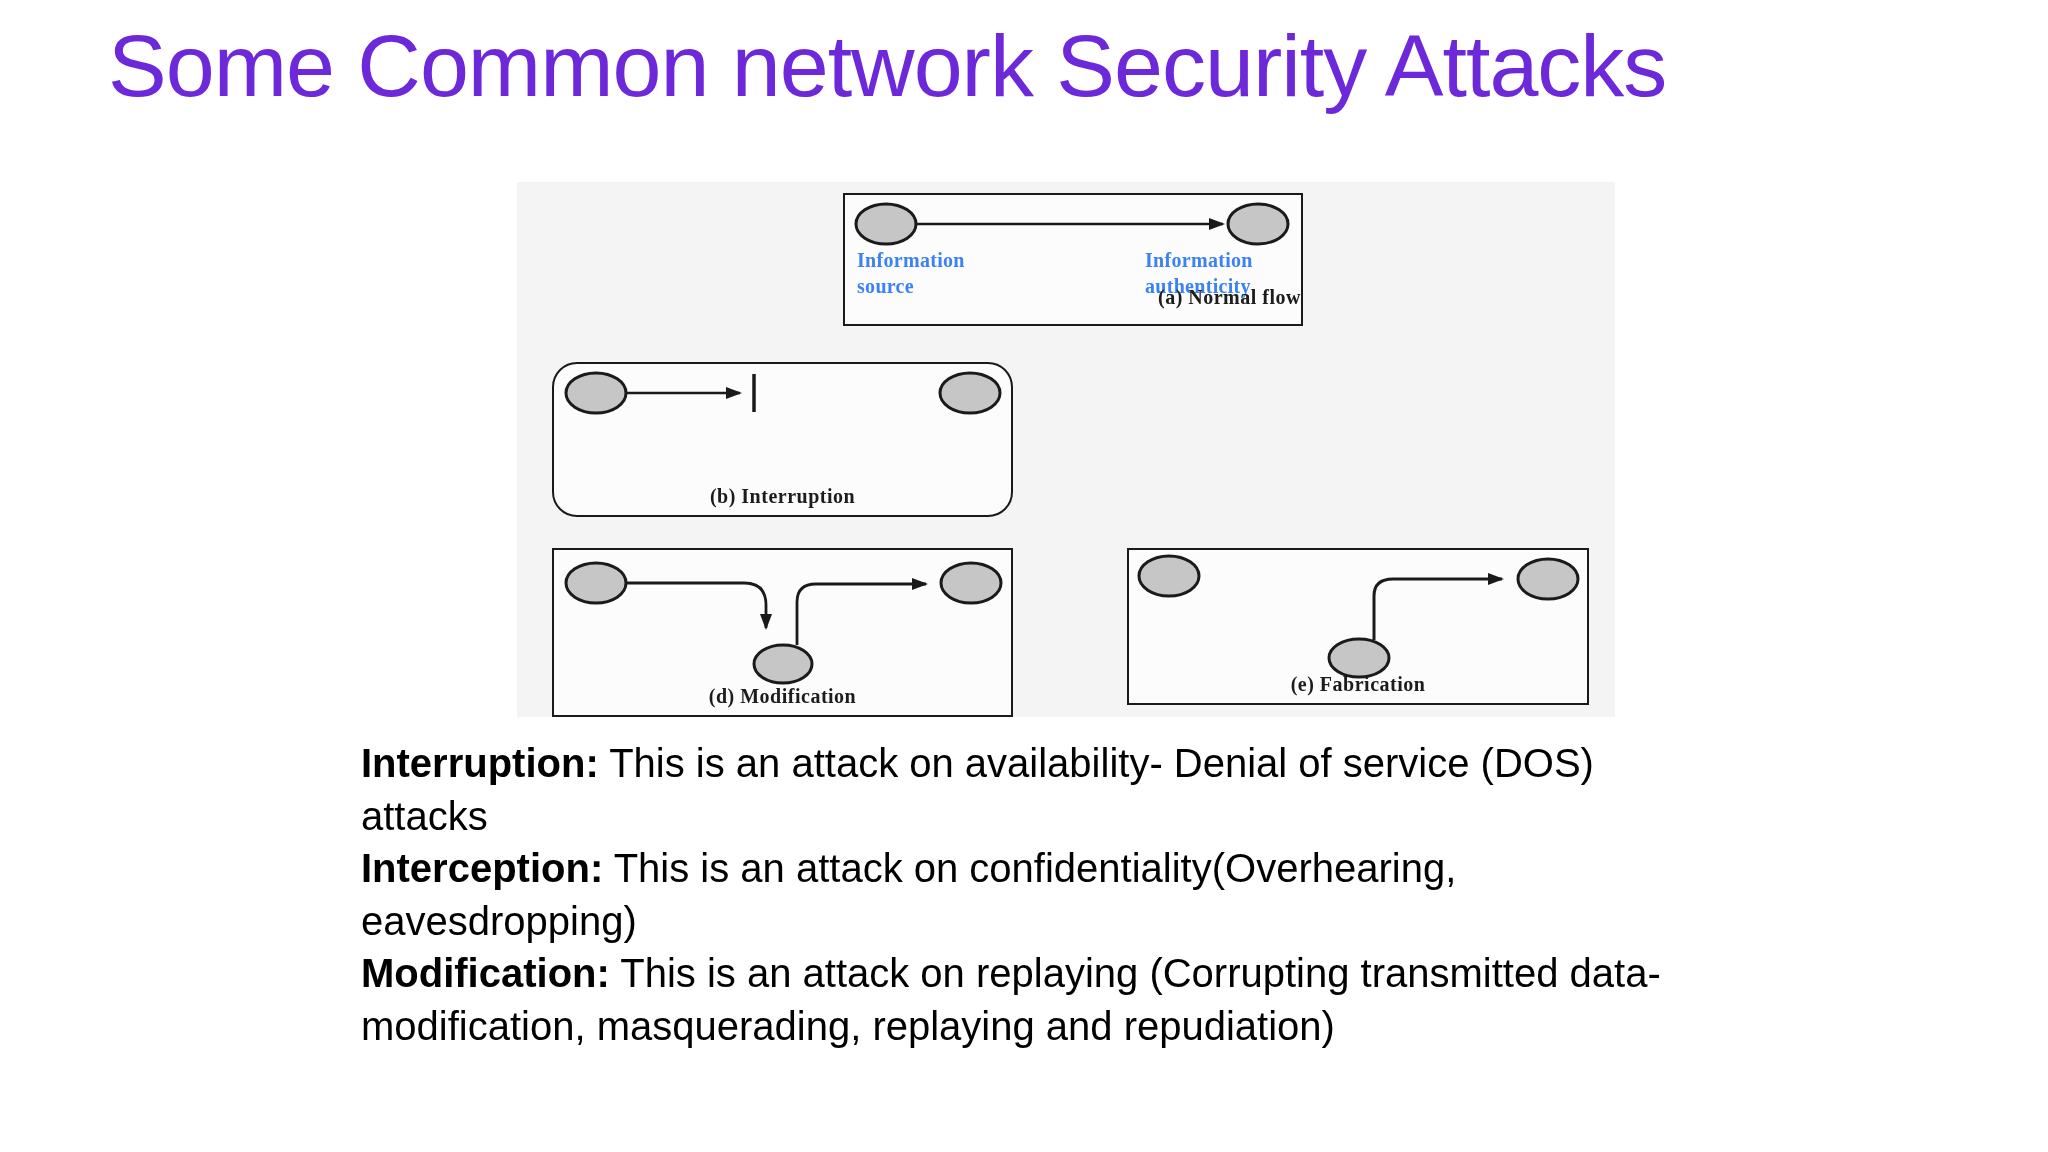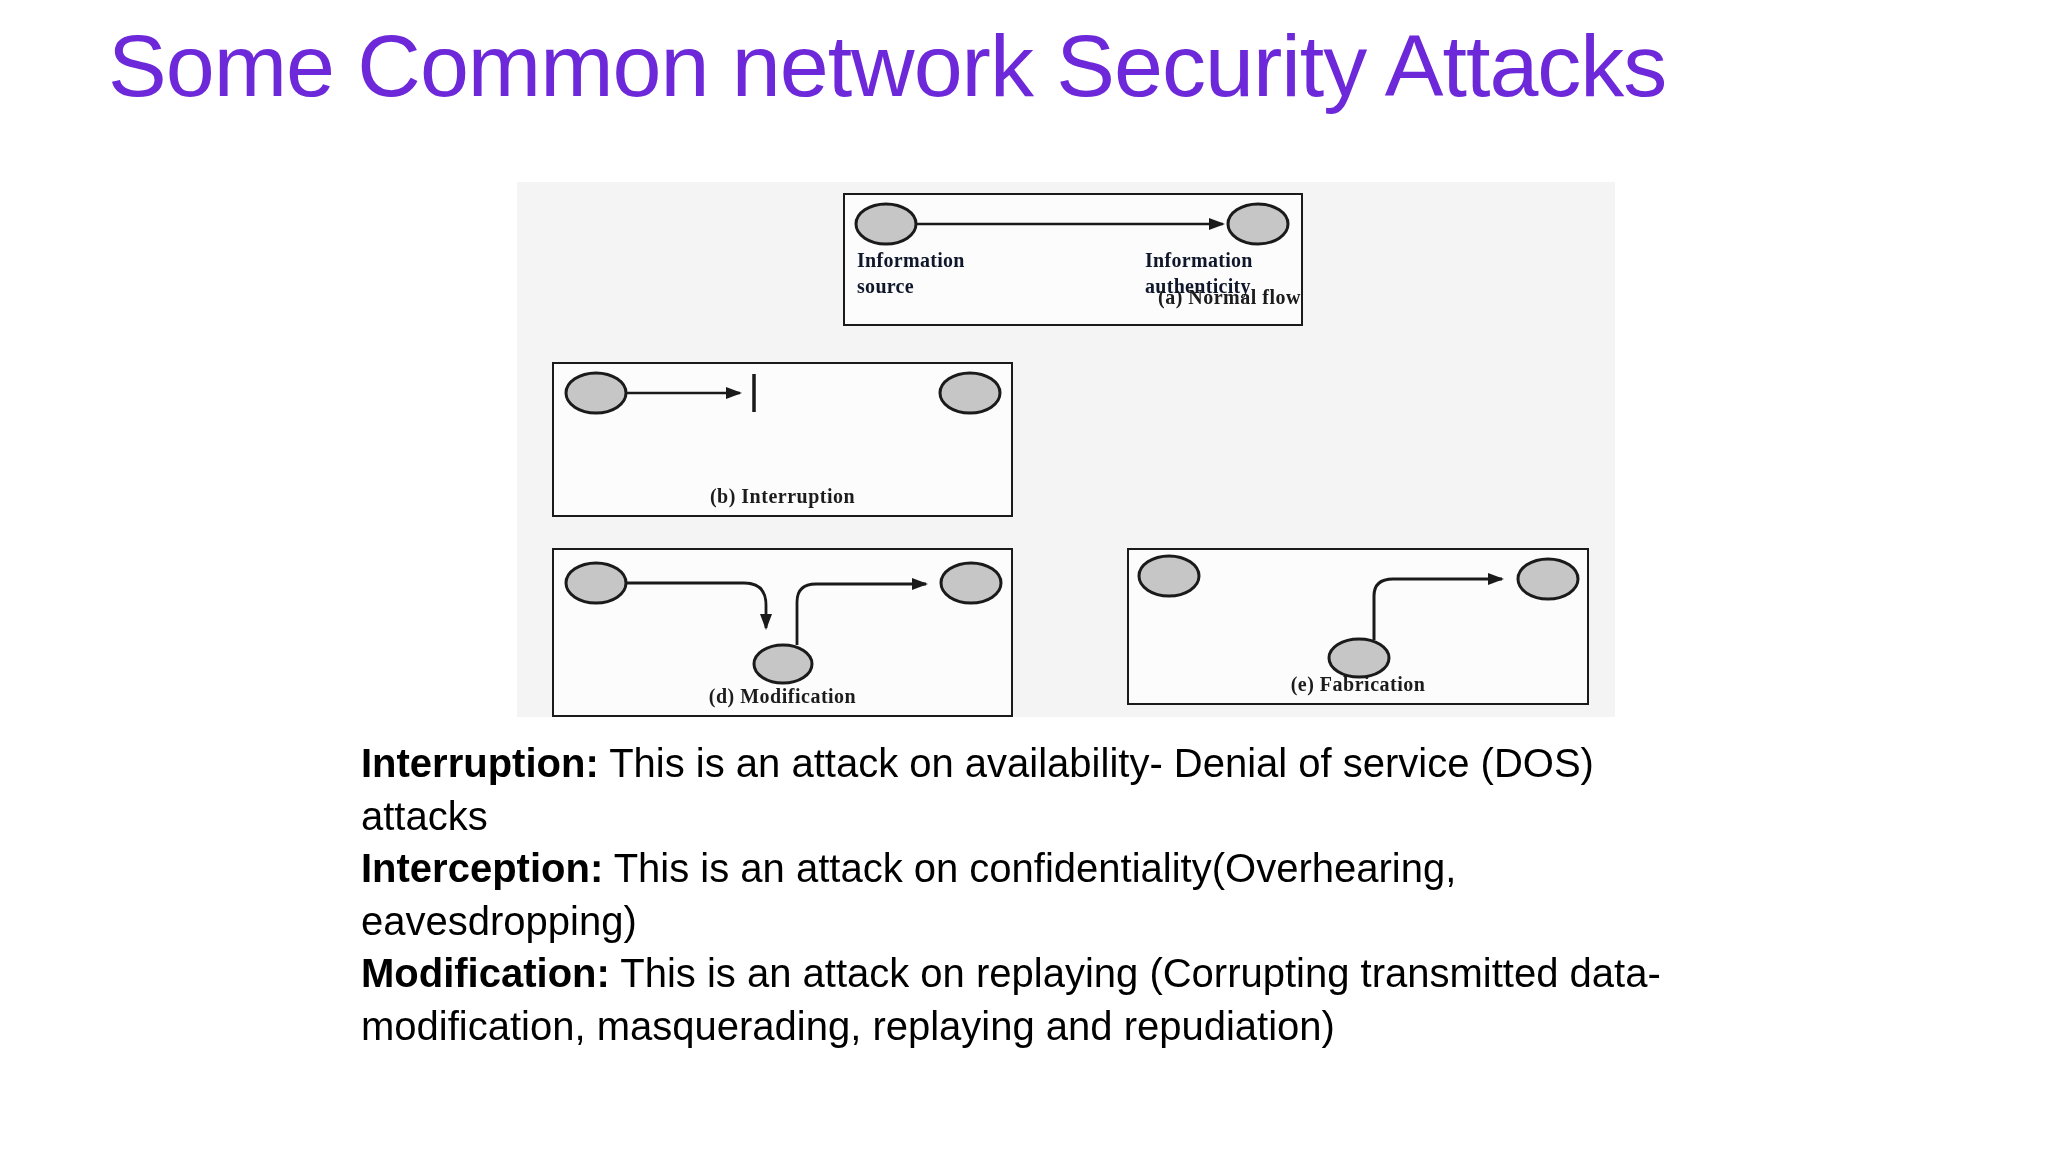--- a/index.html
+++ b/index.html
@@ -22,35 +22,35 @@
   .figure{
     position:absolute;left:517px;top:182px;width:1098px;height:535px;
     background:var(--figure-bg);
   }
   .panel{
     position:absolute;border:2px solid var(--line-color);
     background:var(--panel-bg);
   }
   .panel svg{position:absolute;left:0;top:0;width:100%;height:100%;color:var(--line-color);}
   .panel-a{left:326px;top:11px;width:460px;height:133px;}
-  .panel-b{left:35px;top:180px;width:461px;height:155px;}
+  .panel-b{left:35px;top:180px;width:461px;height:155px;border-radius:25px;}
   .panel-c{left:610px;top:180px;width:462px;height:155px;}
   .panel-d{left:35px;top:366px;width:461px;height:169px;}
   .panel-e{left:610px;top:366px;width:462px;height:157px;}
 
   .caption{
     position:absolute;left:0;right:0;bottom:7px;text-align:center;
     font-family:"Liberation Serif",serif;font-weight:700;font-size:20px;
     color:#1c1c1c;letter-spacing:0.5px;white-space:nowrap;
   }
   .panel-a .caption{bottom:15px;text-align:right;}
   .node-label{
     position:absolute;width:150px;
     font-family:"Liberation Serif",serif;font-weight:700;font-size:20px;
-    line-height:26px;color:#0f172a;letter-spacing:0.3px;
+    line-height:26px;color:#3b82f6;letter-spacing:0.3px;
   }
   .label-source{left:12px;top:52px;}
   .label-destination{left:300px;top:52px;}
 
   .definitions{
     position:absolute;left:361px;top:737px;width:1560px;
     font-size:40px;line-height:52.5px;
   }
   .def-line strong{font-weight:700;}
 </style>

